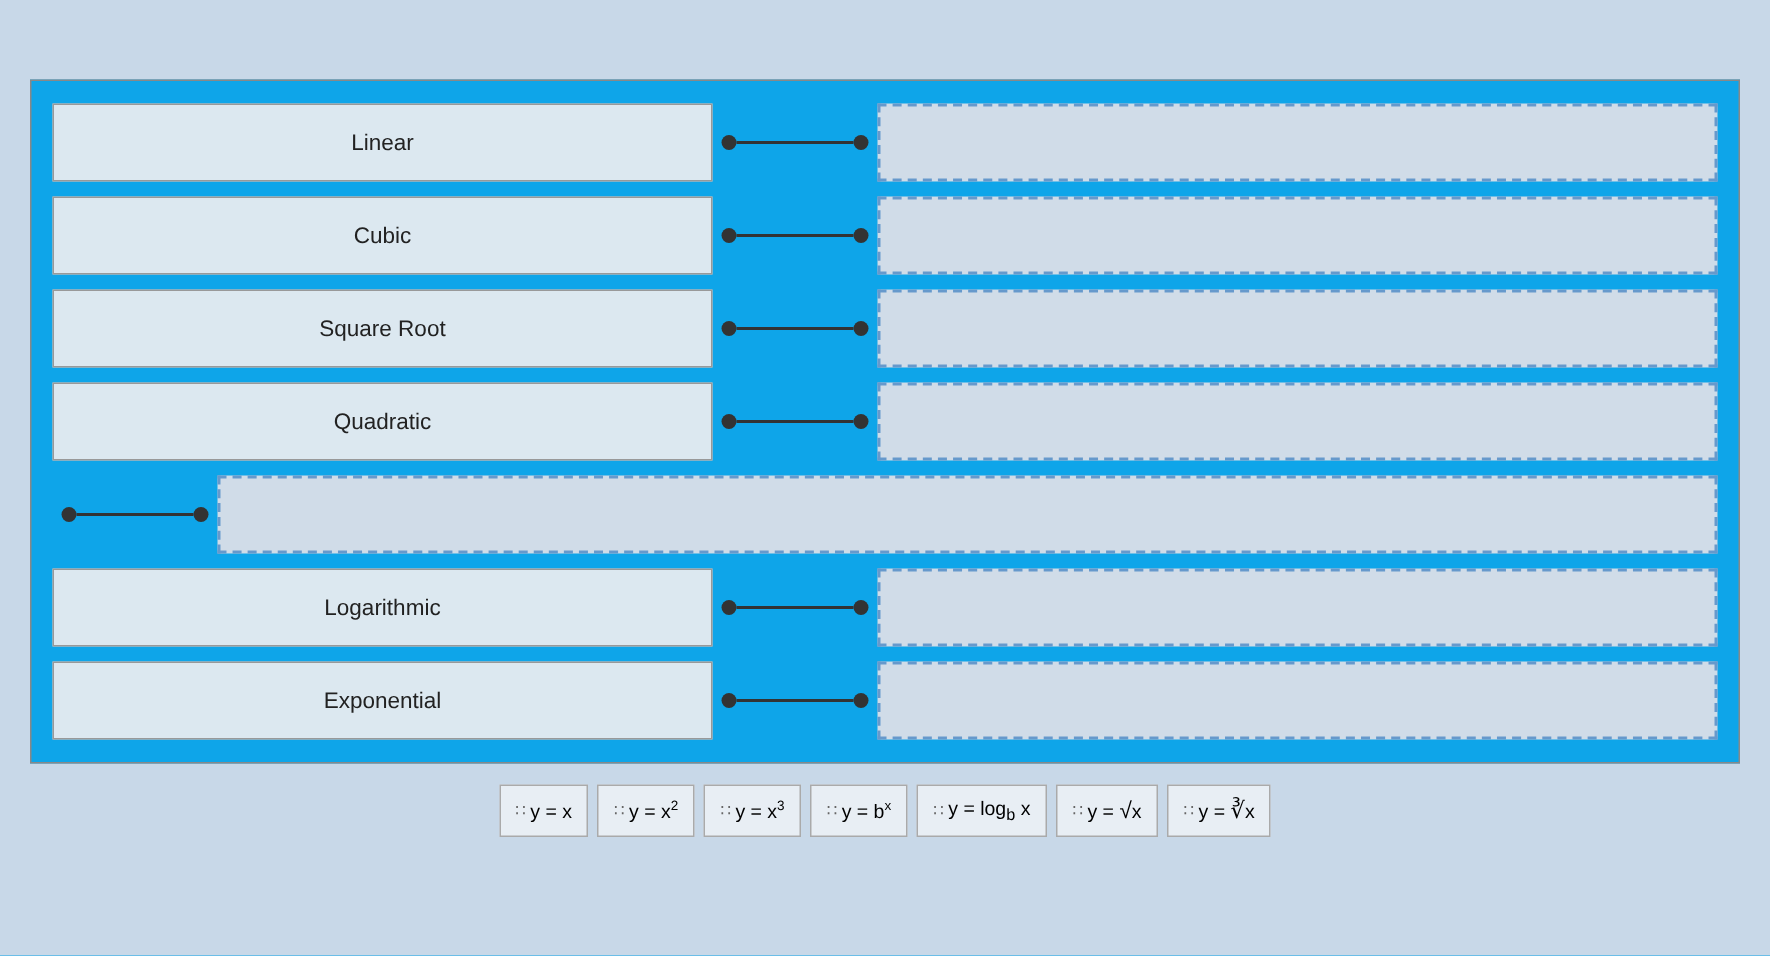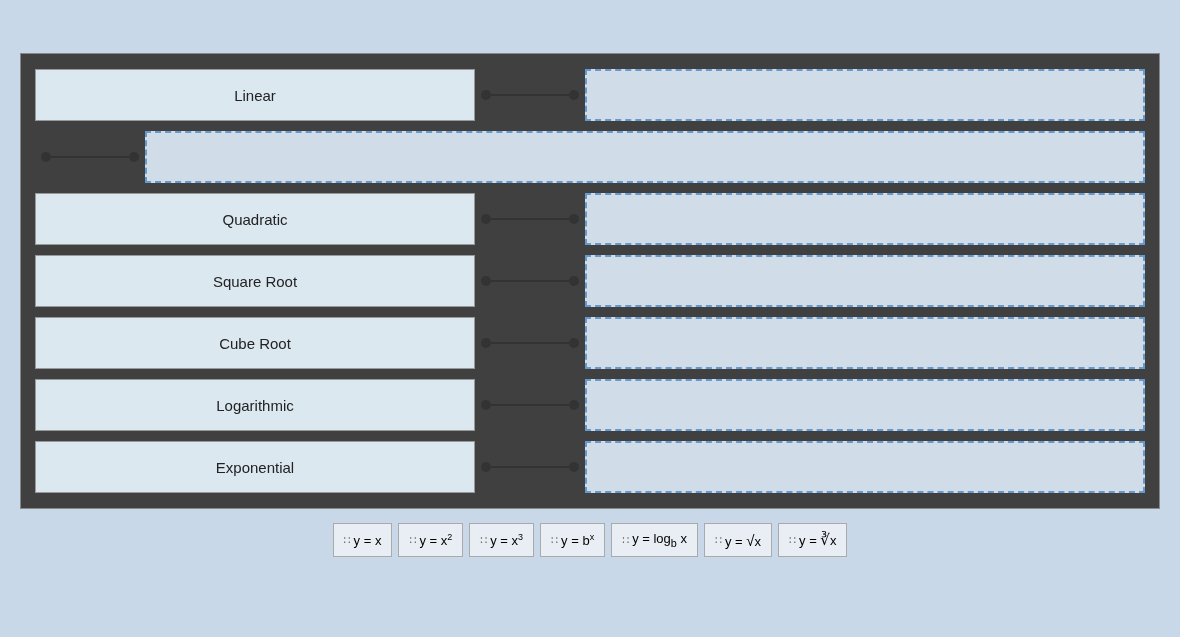--- a/index.html
+++ b/index.html
@@ -22,21 +22,21 @@
       align-self: flex-start;
       margin-left: 10px;
     }
 
     .instruction span.points {
       font-style: italic;
       margin-left: 8px;
     }
 
     .main-container {
-      background: #404040;
+      background: #0ea5e9;
       border: 1px solid #888;
       width: 1140px;
       padding: 10px 14px;
       display: flex;
       flex-direction: column;
       gap: 4px;
     }
 
     .row {
       display: flex;
@@ -148,20 +148,32 @@
     <div class="connector">
       <div class="connector-line">
         <div class="dot"></div>
         <div class="line"></div>
         <div class="dot"></div>
       </div>
     </div>
     <div class="drop-zone"></div>
   </div>
       <div class="row">
+    <div class="label-box">Cubic</div>
+    <div class="connector">
+      <div class="connector-line">
+        <div class="dot"></div>
+        <div class="line"></div>
+        <div class="dot"></div>
+      </div>
+    </div>
+    <div class="drop-zone"></div>
+  </div>
+      <div class="row">
+    <div class="label-box">Square Root</div>
     <div class="connector">
       <div class="connector-line">
         <div class="dot"></div>
         <div class="line"></div>
         <div class="dot"></div>
       </div>
     </div>
     <div class="drop-zone"></div>
   </div>
       <div class="row">
@@ -169,32 +181,20 @@
     <div class="connector">
       <div class="connector-line">
         <div class="dot"></div>
         <div class="line"></div>
         <div class="dot"></div>
       </div>
     </div>
     <div class="drop-zone"></div>
   </div>
       <div class="row">
-    <div class="label-box">Square Root</div>
-    <div class="connector">
-      <div class="connector-line">
-        <div class="dot"></div>
-        <div class="line"></div>
-        <div class="dot"></div>
-      </div>
-    </div>
-    <div class="drop-zone"></div>
-  </div>
-      <div class="row">
-    <div class="label-box">Cube Root</div>
     <div class="connector">
       <div class="connector-line">
         <div class="dot"></div>
         <div class="line"></div>
         <div class="dot"></div>
       </div>
     </div>
     <div class="drop-zone"></div>
   </div>
       <div class="row">

